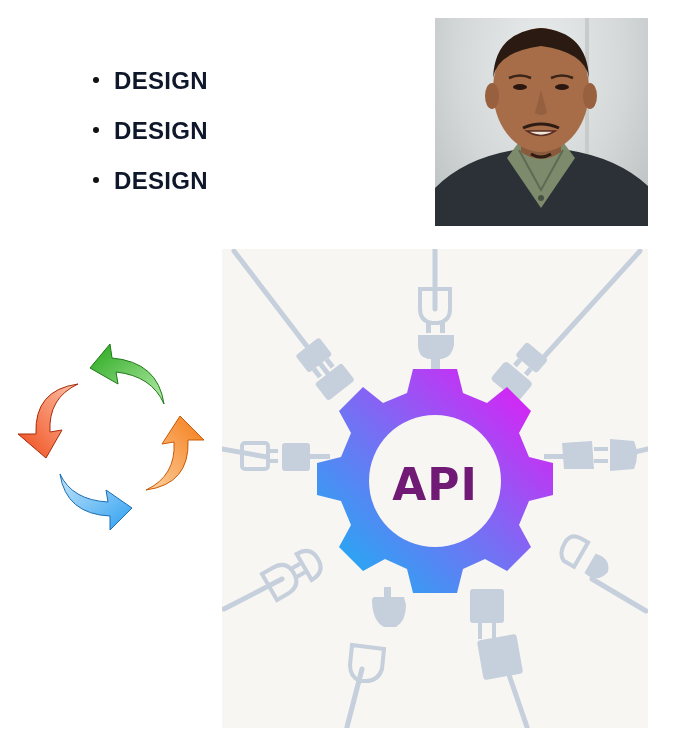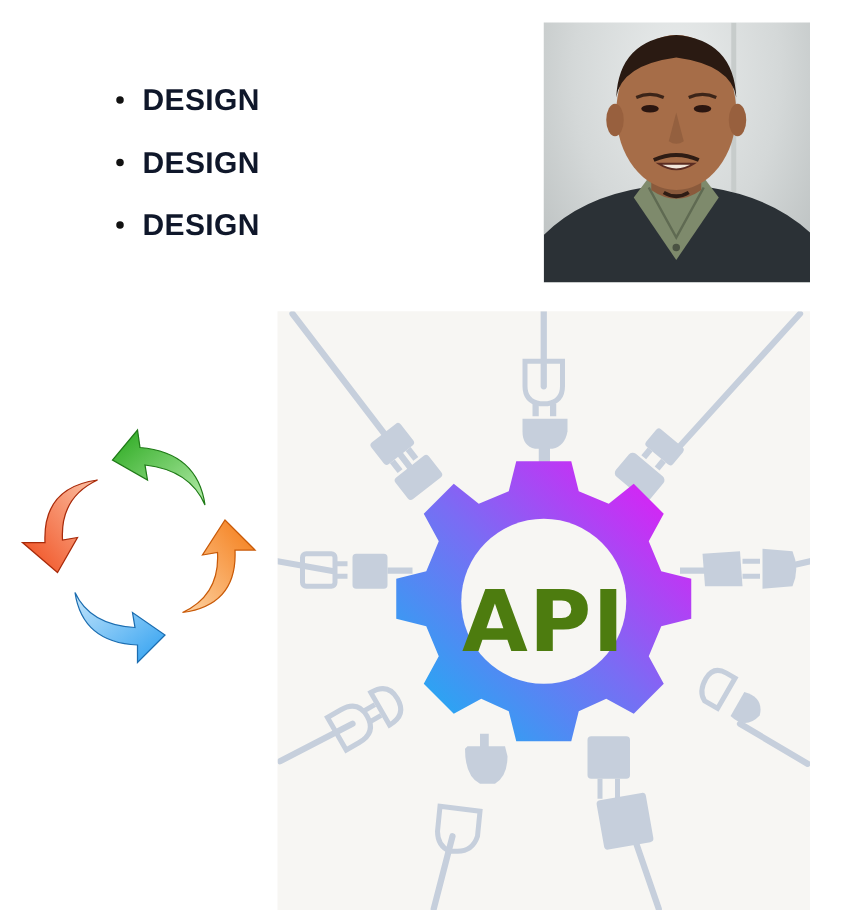--- a/index.html
+++ b/index.html
@@ -11,22 +11,22 @@
     .bullets li .label { font-weight: bold; font-size: 24px; color: #0f172a; letter-spacing: 0.3px; }
 
     .photo { position: absolute; left: 435px; top: 18px; width: 213px; height: 208px; overflow: hidden;
       background: radial-gradient(ellipse at 50% 20%, #e9ecec 0%, #d4d8d8 55%, #b9bebe 100%); }
     .photo svg { display: block; }
 
     .cycle { position: absolute; left: 12px; top: 338px; width: 200px; height: 200px; }
 
     .api-panel { position: absolute; left: 222px; top: 249px; width: 426px; height: 479px; background: #f7f6f3; overflow: hidden; }
     .api-panel svg { display: block; }
-    .api-label { position: absolute; left: 0; width: 426px; top: 210px; text-align: center; font-size: 68px; font-weight: bold;
-      color: #4d7c0f; letter-spacing: 1px; font-family: "DejaVu Sans", sans-serif; }
+    .api-label { position: absolute; left: 0; width: 426px; top: 210px; text-align: center; font-size: 44px; font-weight: bold;
+      color: #701a75; letter-spacing: 1px; font-family: "DejaVu Sans", sans-serif; }
   </style>
 </head>
 <body>
 
 <ul class="bullets">
   <li>
     <span class="dot"></span>
     <span class="label">DESIGN</span>
   </li>
   <li>

